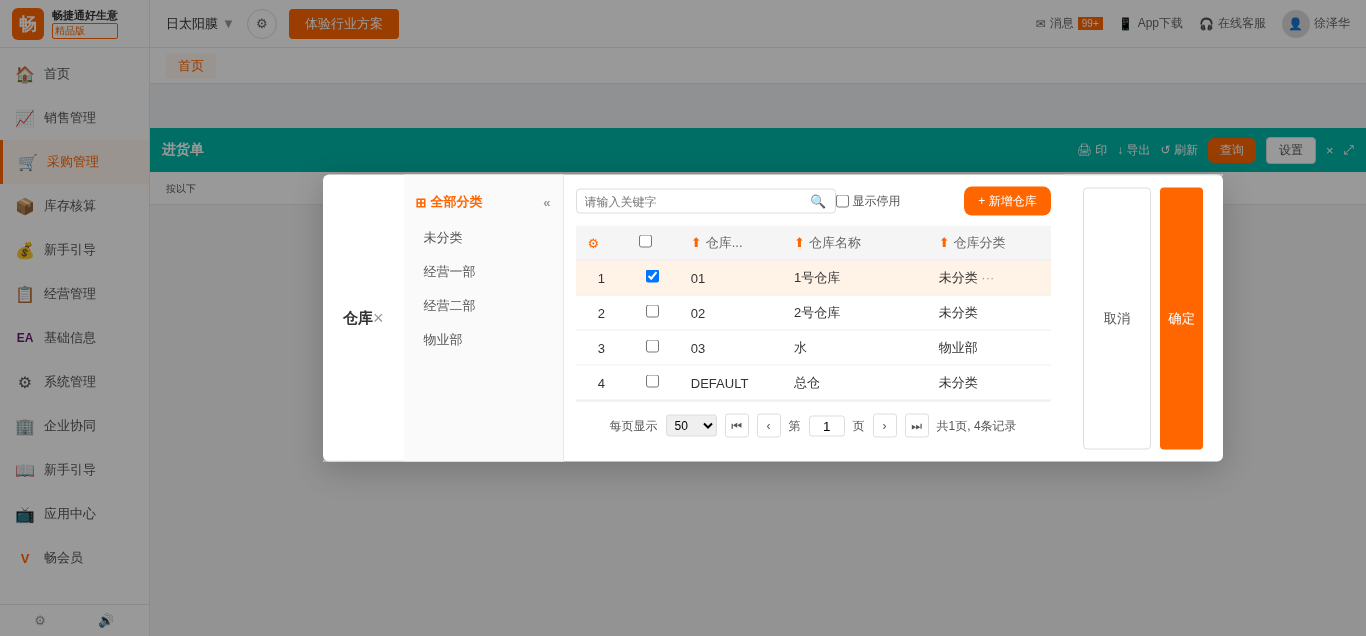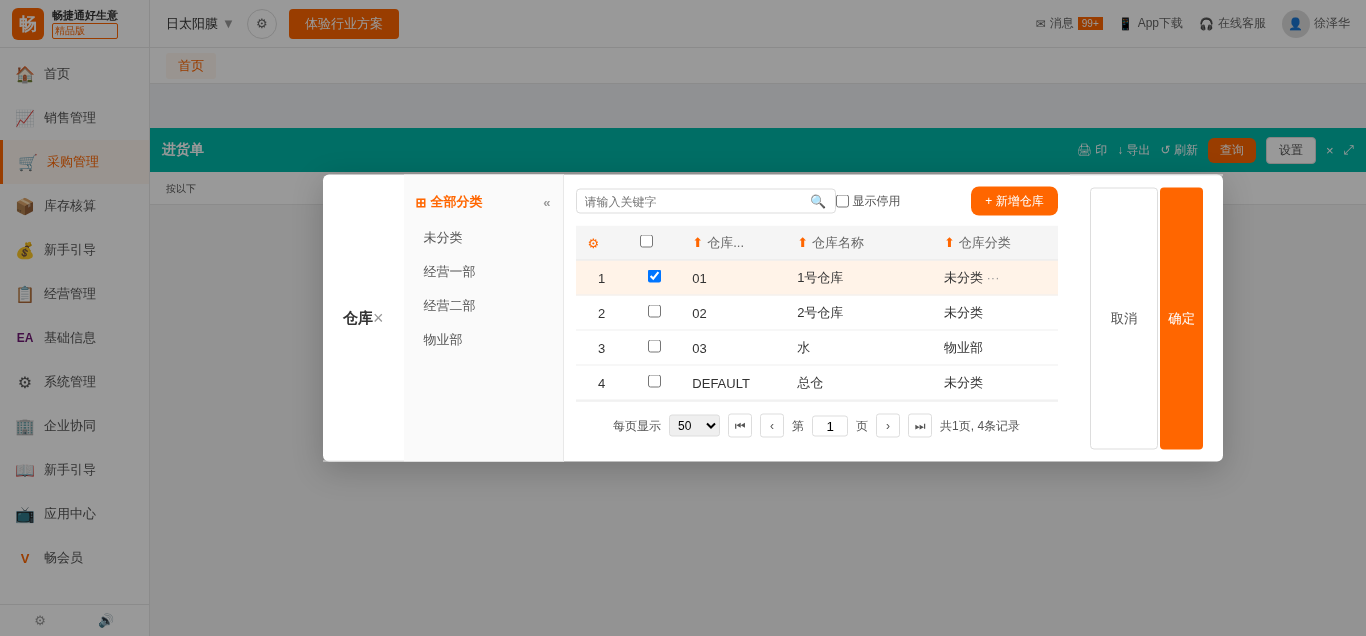--- a/index.html
+++ b/index.html
@@ -152,21 +152,21 @@
       display: flex; align-items: center; justify-content: center;
       cursor: pointer; background: #fff; color: #555;
     }
     .page-input {
       width: 36px; text-align: center; border: 1px solid #ddd; border-radius: 3px; padding: 2px;
     }
 
     
     .modal-footer {
       padding: 12px 20px; border-top: 1px solid #e8e8e8;
-      display: flex; justify-content: flex-end; gap: 2px;
+      display: flex; justify-content: flex-end; gap: 9px;
     }
     .btn-cancel { background: #fff; color: #555; border: 1px solid #ddd; padding: 7px 20px; border-radius: 4px; cursor: pointer; }
     .btn-confirm { background: #f60; color: #fff; border: none; padding: 7px 8px; border-radius: 4px; cursor: pointer; }
 
     
     .teal-bar {
       background: #00b8a9; height: 44px; display: flex; align-items: center;
       padding: 0 12px; gap: 8px; margin-top: 44px;
     }
   </style>

